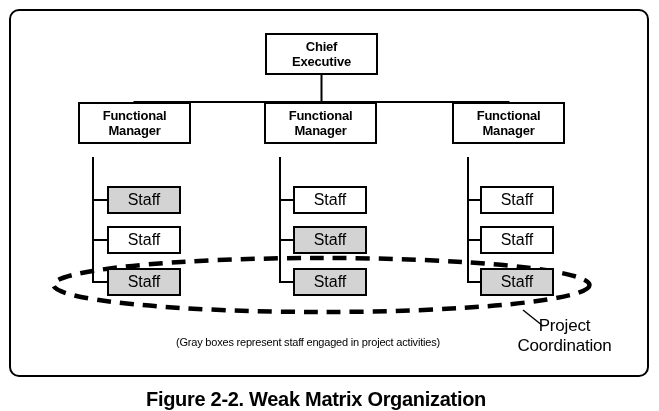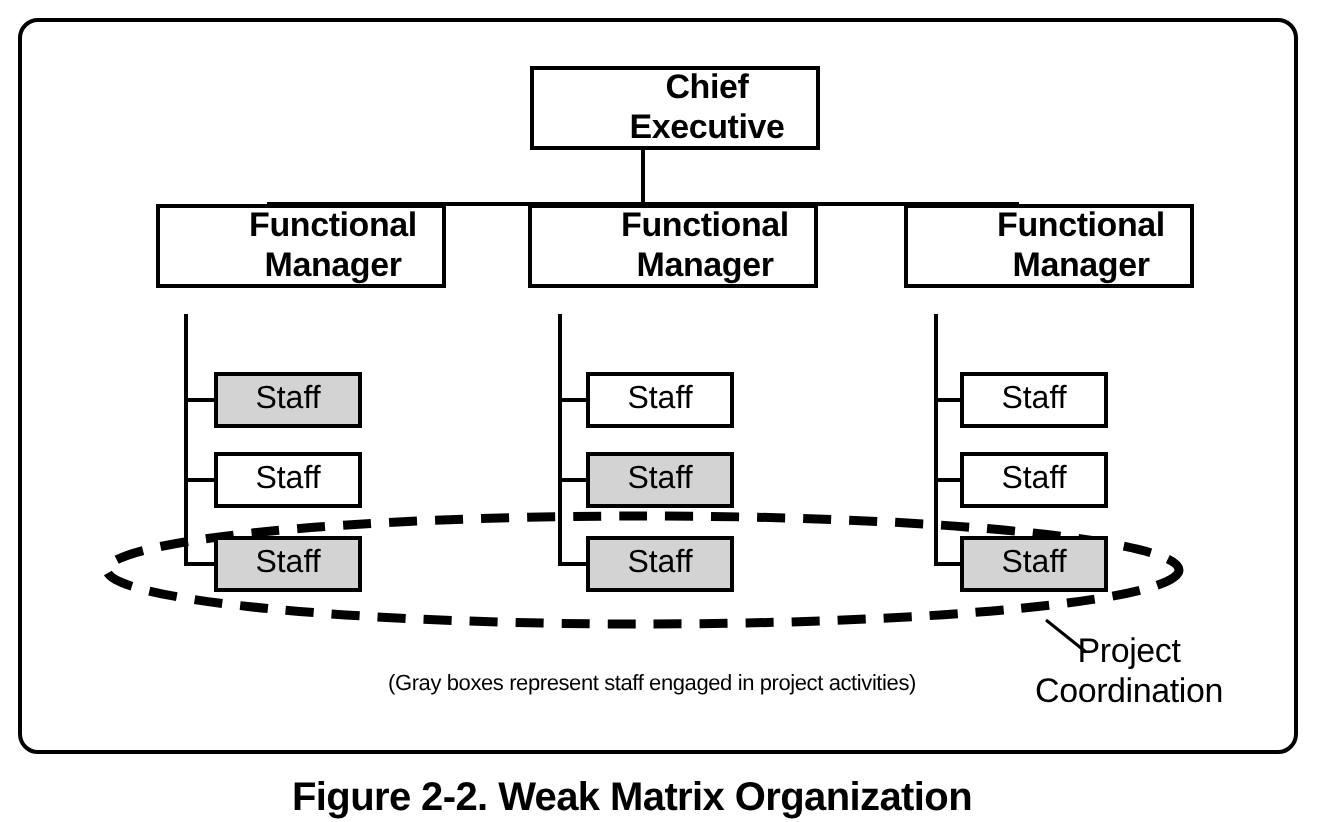--- a/index.html
+++ b/index.html
@@ -22,45 +22,44 @@
     position: absolute; left: 0; top: 0;
     width: 659px; height: 411px;
   }
   .box {
     position: absolute;
     border: 2px solid var(--line, #000);
     background: var(--box_fill, #fff);
     display: flex; align-items: center; justify-content: center;
     text-align: center;
     font-weight: bold;
-    font-size: 17px;
+    font-size: 13px;
     line-height: 1.18;
     letter-spacing: -0.2px;
     white-space: pre-line;
-    padding-left: 32px;
   }
   .exec { left: 265px; top: 33px; width: 109px; height: 38px; }
   .mgr  { width: 109px; height: 38px; top: 102px; }
   .mgr1 { left: 78px; }
   .mgr2 { left: 264px; }
   .mgr3 { left: 452px; }
   .staff {
     position: absolute;
     border: 2px solid var(--line, #000);
     background: var(--box_fill, #fff);
     width: 70px; height: 24px;
     display: flex; align-items: center; justify-content: center;
     font-size: 16px;
   }
   .staff.engaged { background: var(--engaged_fill, #d3d3d3); }
   .c1 { left: 107px; } .c2 { left: 293px; } .c3 { left: 480px; }
   .r1 { top: 186px; }  .r2 { top: 226px; }  .r3 { top: 268px; }
   .note {
     position: absolute; left: 176px; top: 336px; width: 300px;
-    text-align: center; font-size: 11px; letter-spacing: -0.2px;
+    font-size: 11px; letter-spacing: -0.2px;
   }
   .proj-label {
     position: absolute; left: 512px; top: 316px; width: 105px;
     text-align: center; font-size: 17px; line-height: 1.2;
     letter-spacing: -0.2px; white-space: pre-line;
   }
   .caption {
     position: absolute; left: 0; top: 388px; width: 632px;
     text-align: center; font-weight: bold; font-size: 20px;
     letter-spacing: -0.3px;

